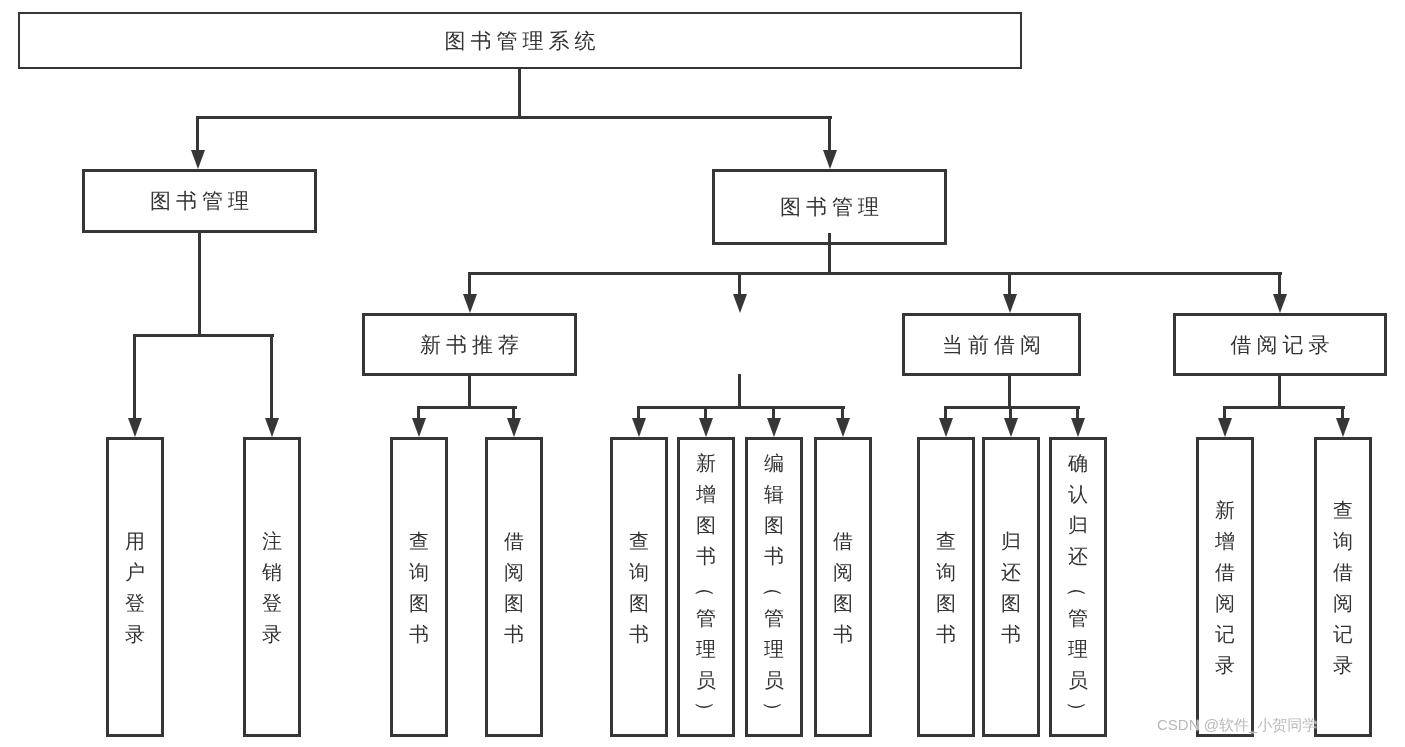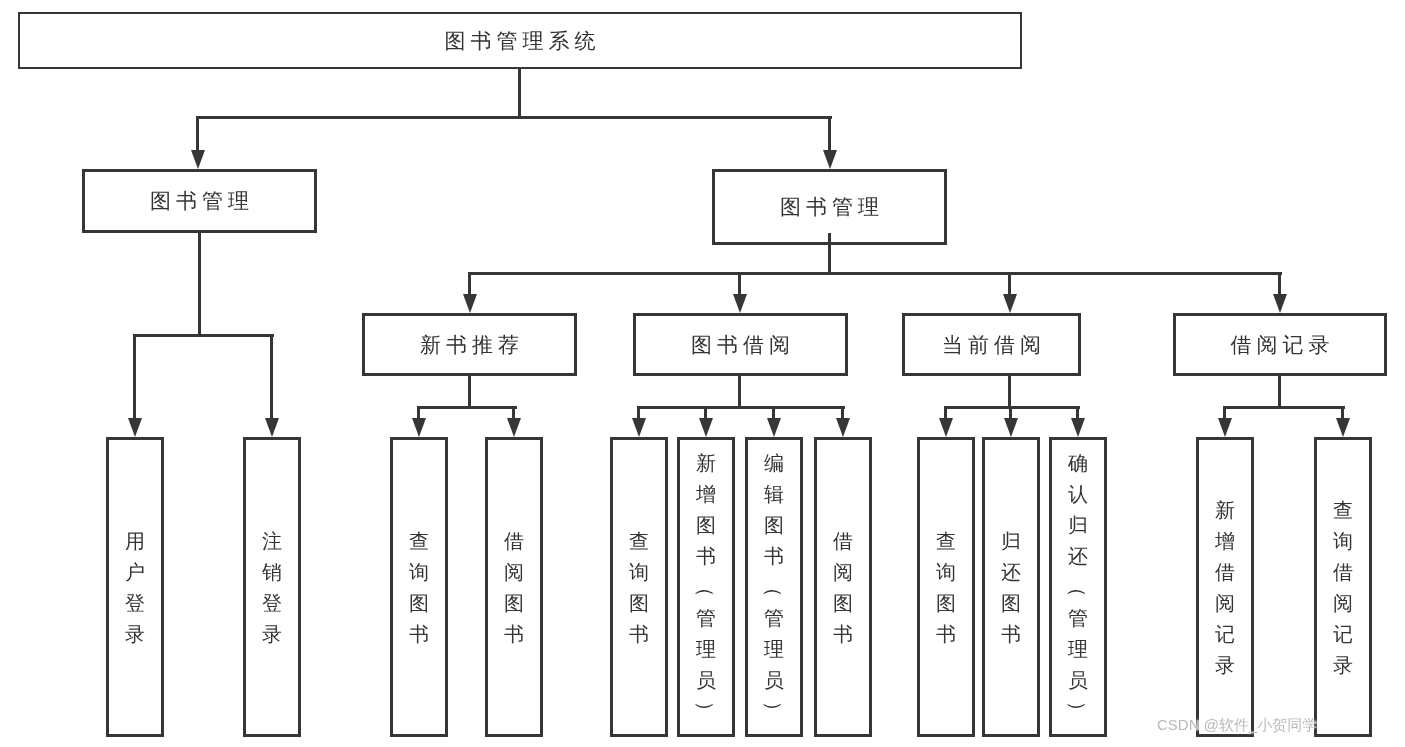--- a/index.html
+++ b/index.html
@@ -75,23 +75,20 @@
   </div>
 
   <div class="box" style="left:712px;top:169px;width:235px;height:76px;">
     <span class="hlabel">图书管理</span>
   </div>
 
   <div class="box" style="left:362px;top:313px;width:215px;height:63px;">
     <span class="hlabel">新书推荐</span>
   </div>
 
-  <div class="box" style="left:633px;top:313px;width:215px;height:63px;">
-    <span class="hlabel">图书借阅</span>
-  </div>
 
   <div class="box" style="left:902px;top:313px;width:179px;height:63px;">
     <span class="hlabel">当前借阅</span>
   </div>
 
   <div class="box" style="left:1173px;top:313px;width:214px;height:63px;align-items:center;">
     <span class="hlabel">借阅记录</span>
   </div>
 
   <div class="box leaf-box" style="left:106px;top:437px;width:58px;height:300px;">

